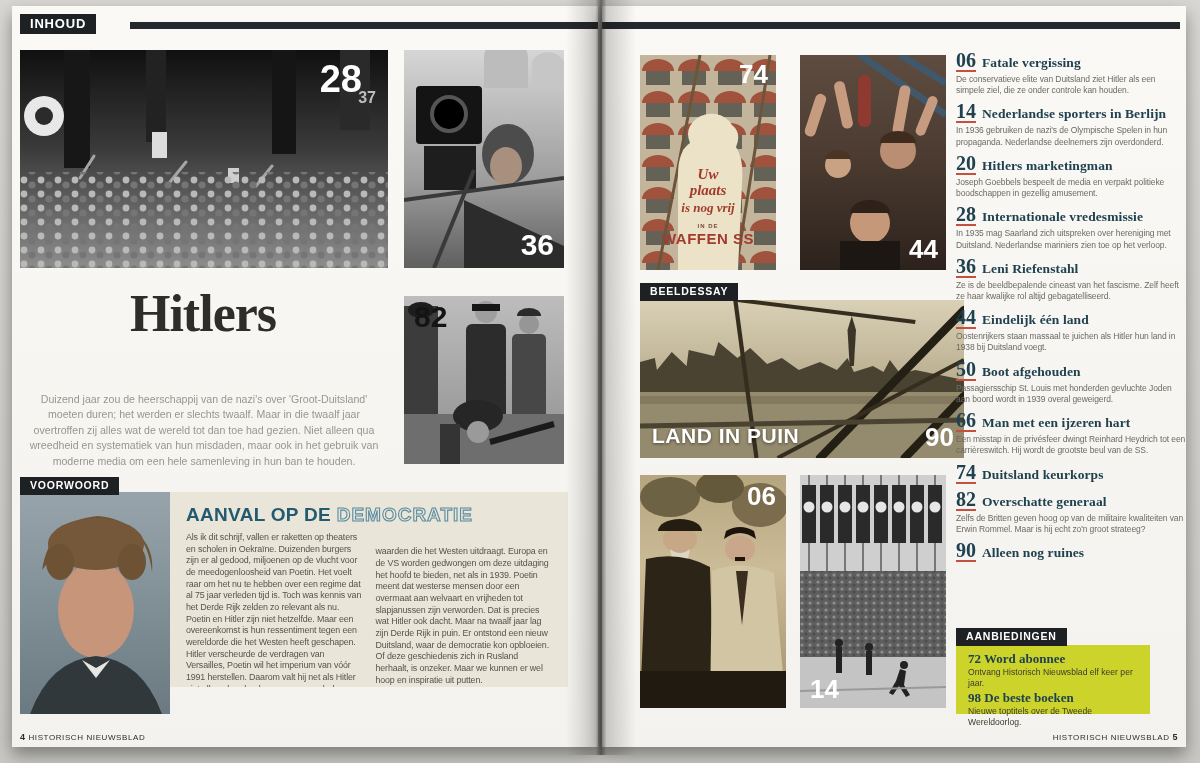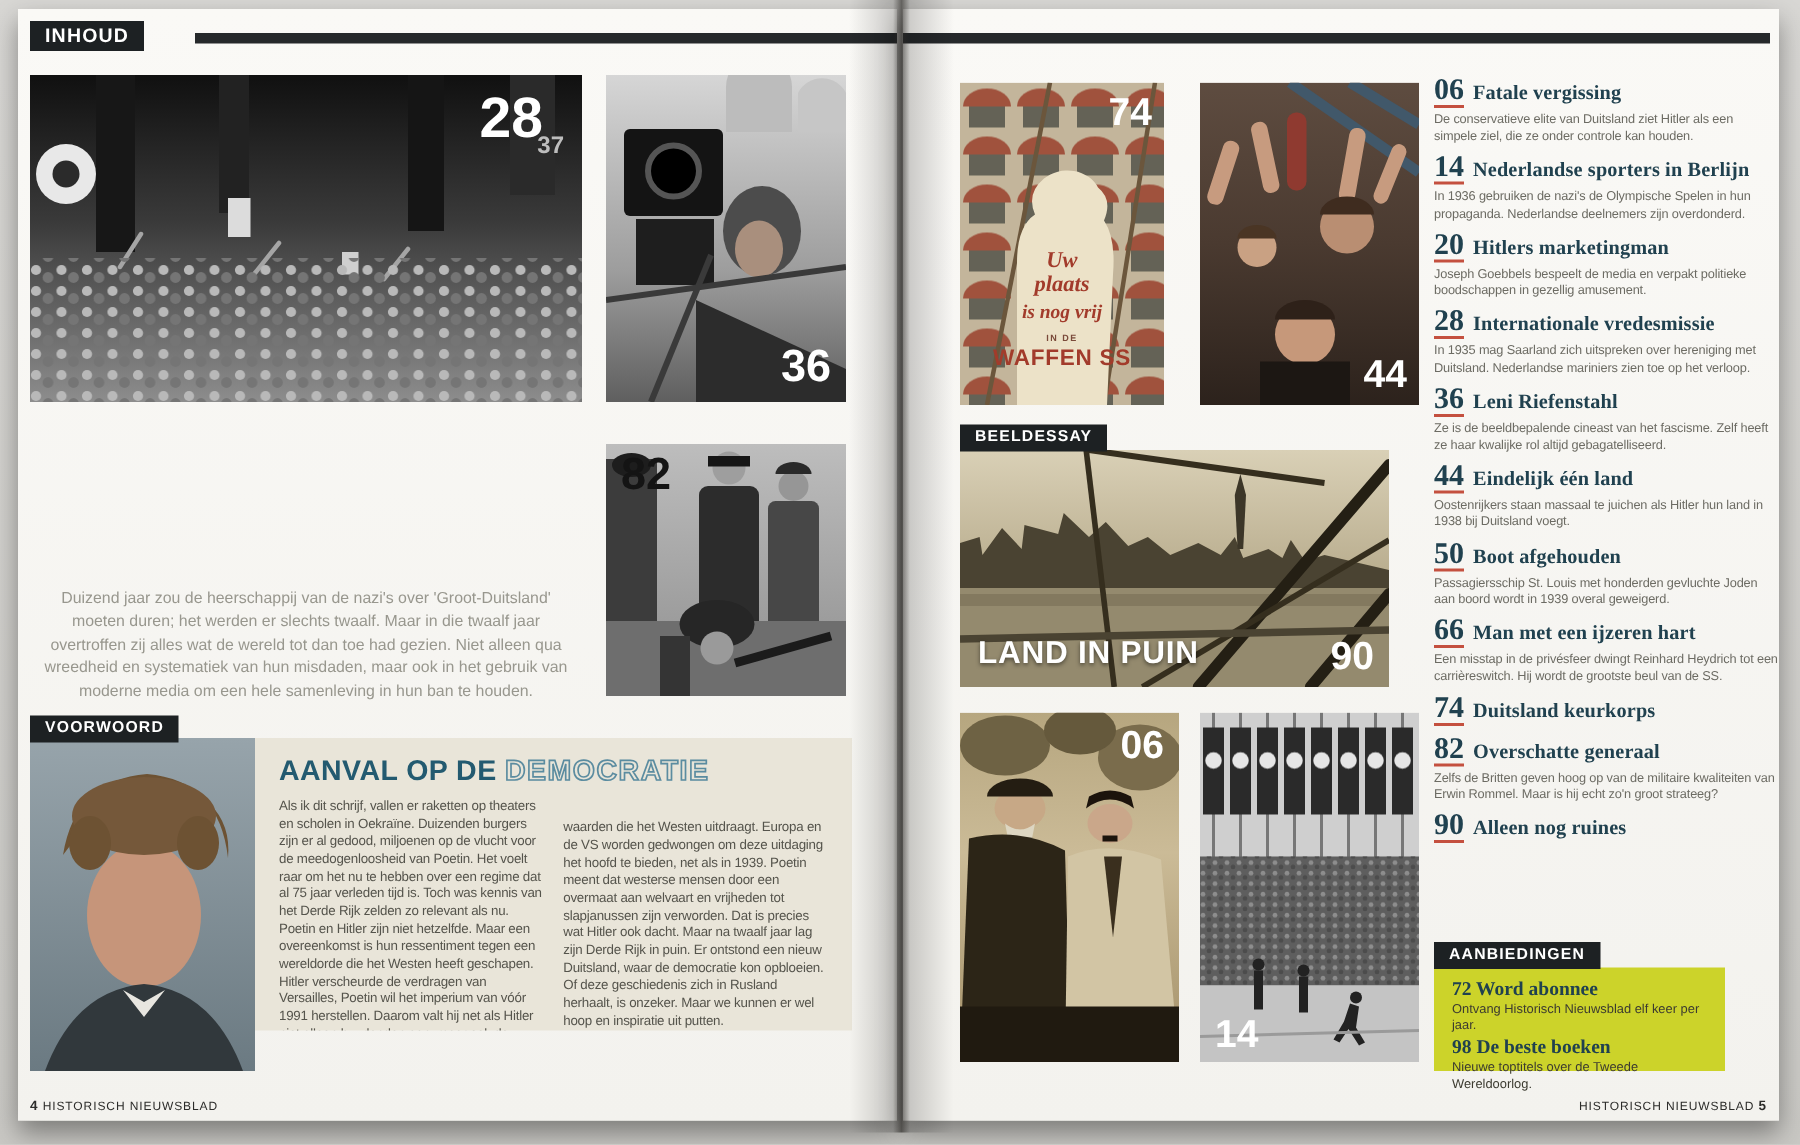--- a/index.html
+++ b/index.html
@@ -131,20 +131,21 @@
         <rect x="0" y="118" width="160" height="50" fill="#6e6e6e"></rect>
         <ellipse cx="74" cy="120" rx="25" ry="16" fill="#262626"></ellipse>
         <circle cx="74" cy="136" r="11" fill="#9a9a9a"></circle>
         <line x1="86" y1="146" x2="150" y2="128" stroke="#1b1b1b" stroke-width="6"></line>
         <rect x="36" y="128" width="20" height="40" fill="#343434"></rect>
       </svg>
       <div class="photo-num" style="left:10px;top:6px;font-size:30px;color:#141414;">82</div>
     </div>
 
     <div class="title">
+      <div>Hitlers</div>
     </div>
     <div class="intro">Duizend jaar zou de heerschappij van de nazi's over 'Groot-Duitsland' moeten duren; het werden er slechts twaalf. Maar in die twaalf jaar overtroffen zij alles wat de wereld tot dan toe had gezien. Niet alleen qua wreedheid en systematiek van hun misdaden, maar ook in het gebruik van moderne media om een hele samenleving in hun ban te houden.</div>
 
     <span class="blacklabel" style="position:absolute;left:8px;top:471px;font-size:10.5px;z-index:2;">VOORWOORD</span>
 
     <div class="photo" style="left:8px;top:486px;width:150px;height:222px;">
       <svg viewBox="0 0 150 222" preserveAspectRatio="none">
         <defs>
             <linearGradient id="g4" x1="0" y1="0" x2="0" y2="1">
           <stop offset="0" stop-color="#97a4ab"></stop>
@@ -236,21 +237,21 @@
           <path d="M25 104 a13 9 0 0 1 26 0 z" fill="#4a3524"></path>
         <circle cx="70" cy="168" r="20" fill="#c6987a"></circle>
           <path d="M50 158 a20 13 0 0 1 40 0 z" fill="#2e2119"></path>
         <rect x="40" y="186" width="60" height="30" fill="#1c1713"></rect>
       </svg>
       <div class="photo-num" style="right:8px;bottom:8px;font-size:26px;">44</div>
     </div>
 
     <span class="blacklabel" style="position:absolute;left:38px;top:277px;font-size:10.5px;z-index:2;">BEELDESSAY</span>
 
-    <div class="photo" style="left:38px;top:294px;width:286px;height:158px;">
+    <div class="photo" style="left:38px;top:294px;width:324px;height:158px;">
       <svg viewBox="0 0 306 158" preserveAspectRatio="none">
         <defs>
             <linearGradient id="g6" x1="0" y1="0" x2="0" y2="1">
           <stop offset="0" stop-color="#d9d0b6"></stop>
               <stop offset="0.55" stop-color="#b8ac8d"></stop>
               <stop offset="1" stop-color="#6e644e"></stop>
         </linearGradient>
           </defs>
         <rect width="306" height="158" fill="url(#g6)"></rect>
         <path d="M0 96 L0 62 L14 58 L16 70 L30 52 L44 66 L46 50 L70 56 L74 42 L92 58 L104 48 L120 64 L134 58 L150 70 L170 62 L186 70 L196 58 L202 72 L220 66 L230 72 L236 60 L246 74 L260 70 L306 80 L306 96 Z" fill="#4a4332"></path>

